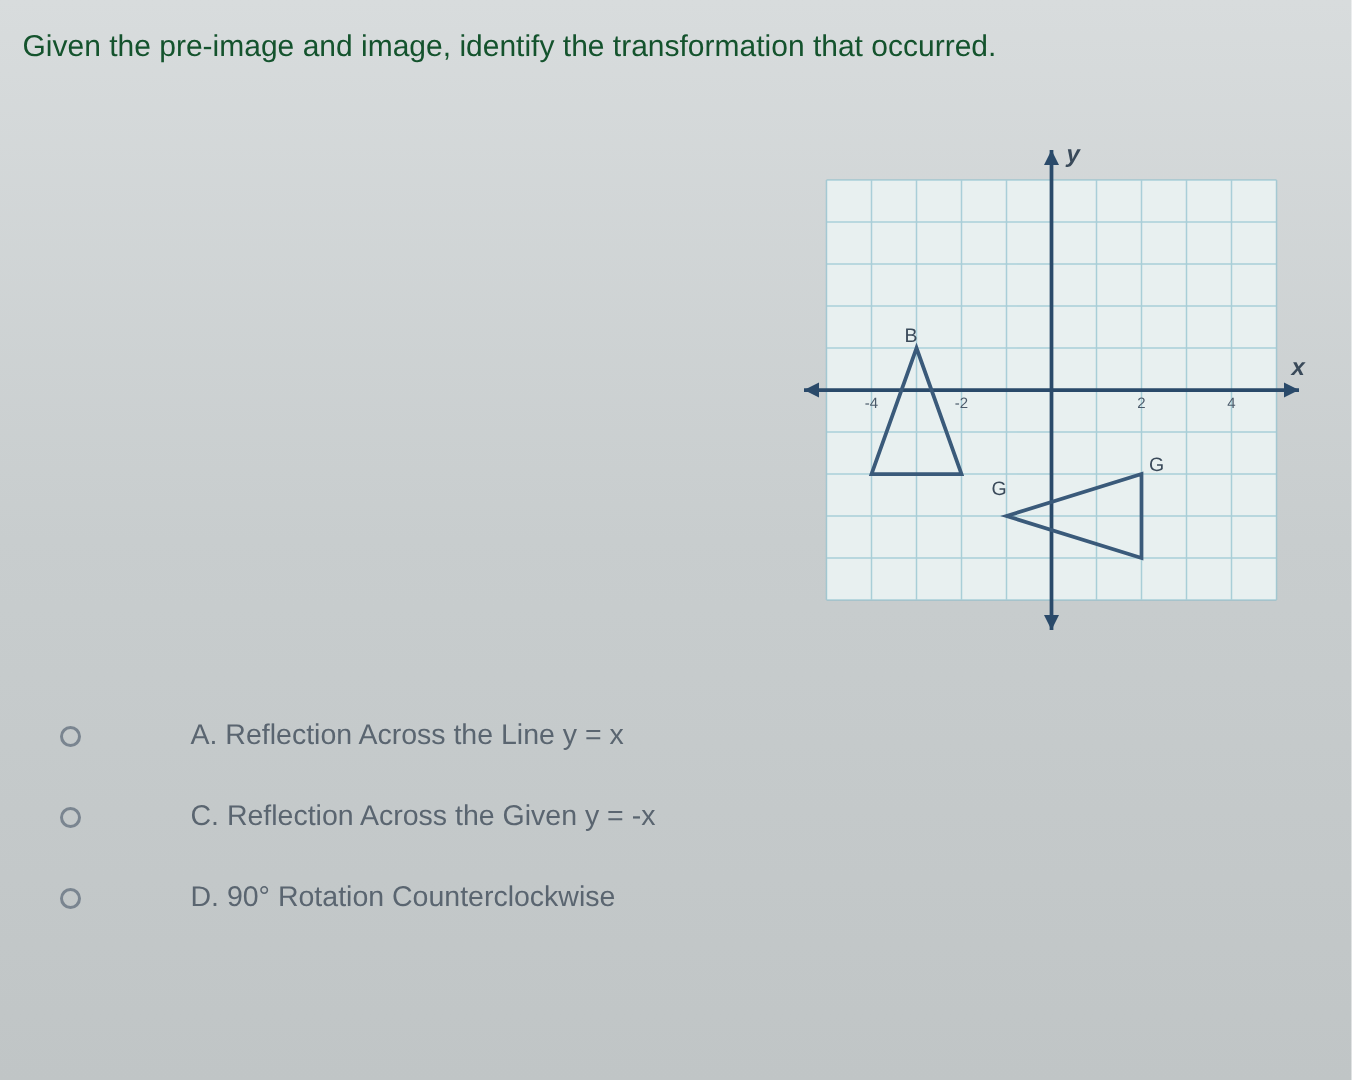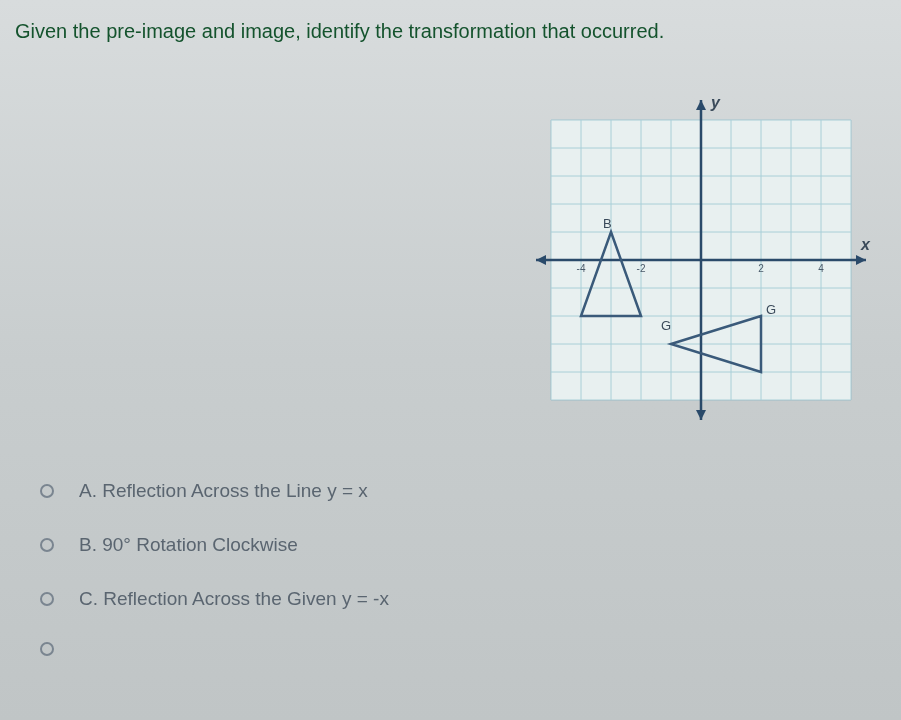--- a/index.html
+++ b/index.html
@@ -41,20 +41,21 @@
       height: 14px;
       border: 2px solid #7a8590;
       border-radius: 50%;
       margin-right: 25px;
       background: transparent;
       flex-shrink: 0;
     }
     .option-text {
       font-size: 19px;
       color: #5a6570;
+      margin-left: 48px;
     }
   </style>
 </head>
 <body>
 
 <div class="question">Given the pre-image and image, identify the transformation that occurred.</div>
 
 <div class="graph-container">
   <svg width="340" height="340" viewBox="0 0 340 340">
 
@@ -116,22 +117,19 @@
   </svg>
 </div>
 
 <div class="options">
   <div class="option">
     <div class="radio"></div>
     <div class="option-text">A. Reflection Across the Line y = x</div>
   </div>
   <div class="option">
     <div class="radio"></div>
-    <div class="option-text">B. 90° Rotation Clockwise</div>
-  </div>
-  <div class="option">
-    <div class="radio"></div>
     <div class="option-text">C. Reflection Across the Given y = -x</div>
   </div>
   <div class="option">
     <div class="radio"></div>
+    <div class="option-text">D. 90° Rotation Counterclockwise</div>
   </div>
 </div>
 
 </body></html>

